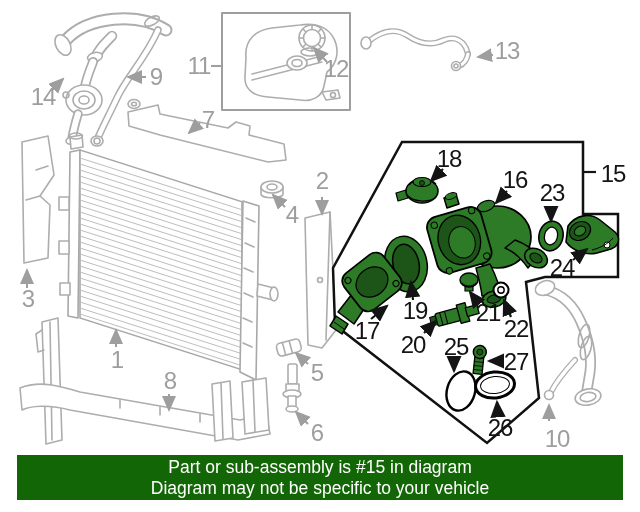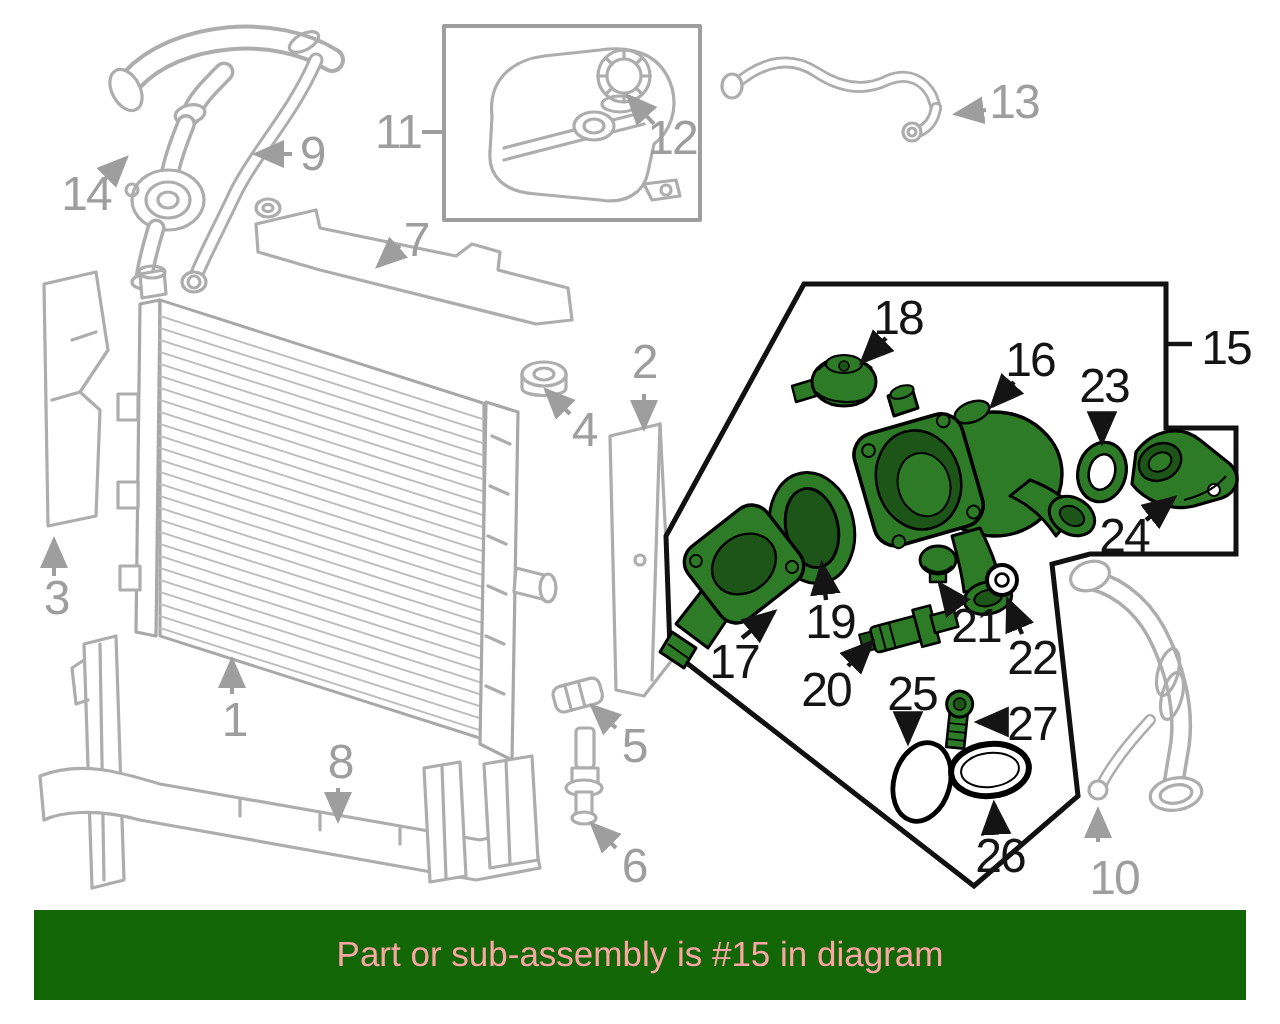--- a/index.html
+++ b/index.html
@@ -5,21 +5,21 @@
   html,body{margin:0;padding:0;background:#fff;}
   .stage{position:relative;width:640px;height:512px;background:#ffffff;overflow:hidden;
          font-family:"Liberation Sans",sans-serif;}
   .stage svg{position:absolute;left:0;top:0;}
   .lbl{font-family:"Liberation Sans",sans-serif;font-size:24px;font-weight:500;
        letter-spacing:-1px;text-anchor:middle;}
   .lbl-g{fill:#9e9e9e;}
   .lbl-b{fill:#141414;}
   .banner{position:absolute;left:17px;top:455px;width:606px;height:45px;background:#136606;
           display:flex;flex-direction:column;align-items:center;justify-content:center;
-          color:#fca5a5;font-size:17.5px;line-height:21px;white-space:nowrap;}
+          color:#ffffff;font-size:17.5px;line-height:21px;white-space:nowrap;}
 </style>
 </head>
 <body>
 
 <div class="stage">
 <svg width="640" height="512" viewBox="0 0 640 512">
   <defs>
     <marker id="ah-g" markerWidth="9" markerHeight="8" refX="7" refY="3.5" orient="auto">
       <path d="M0,0L8,3.5L0,7Z" fill="#9e9e9e"></path>
         </marker>
@@ -316,14 +316,15 @@
     <text class="lbl lbl-b" x="552" y="201">23</text>
     <text class="lbl lbl-b" x="562" y="276">24</text>
     <text class="lbl lbl-b" x="456" y="355">25</text>
     <text class="lbl lbl-b" x="500" y="436">26</text>
     <text class="lbl lbl-b" x="516" y="370">27</text>
   </g>
 </svg>
 
   <div class="banner">
     <div>Part or sub-assembly is #15 in diagram</div>
+    <div>Diagram may not be specific to your vehicle</div>
   </div>
 </div>
 
 </body></html>

